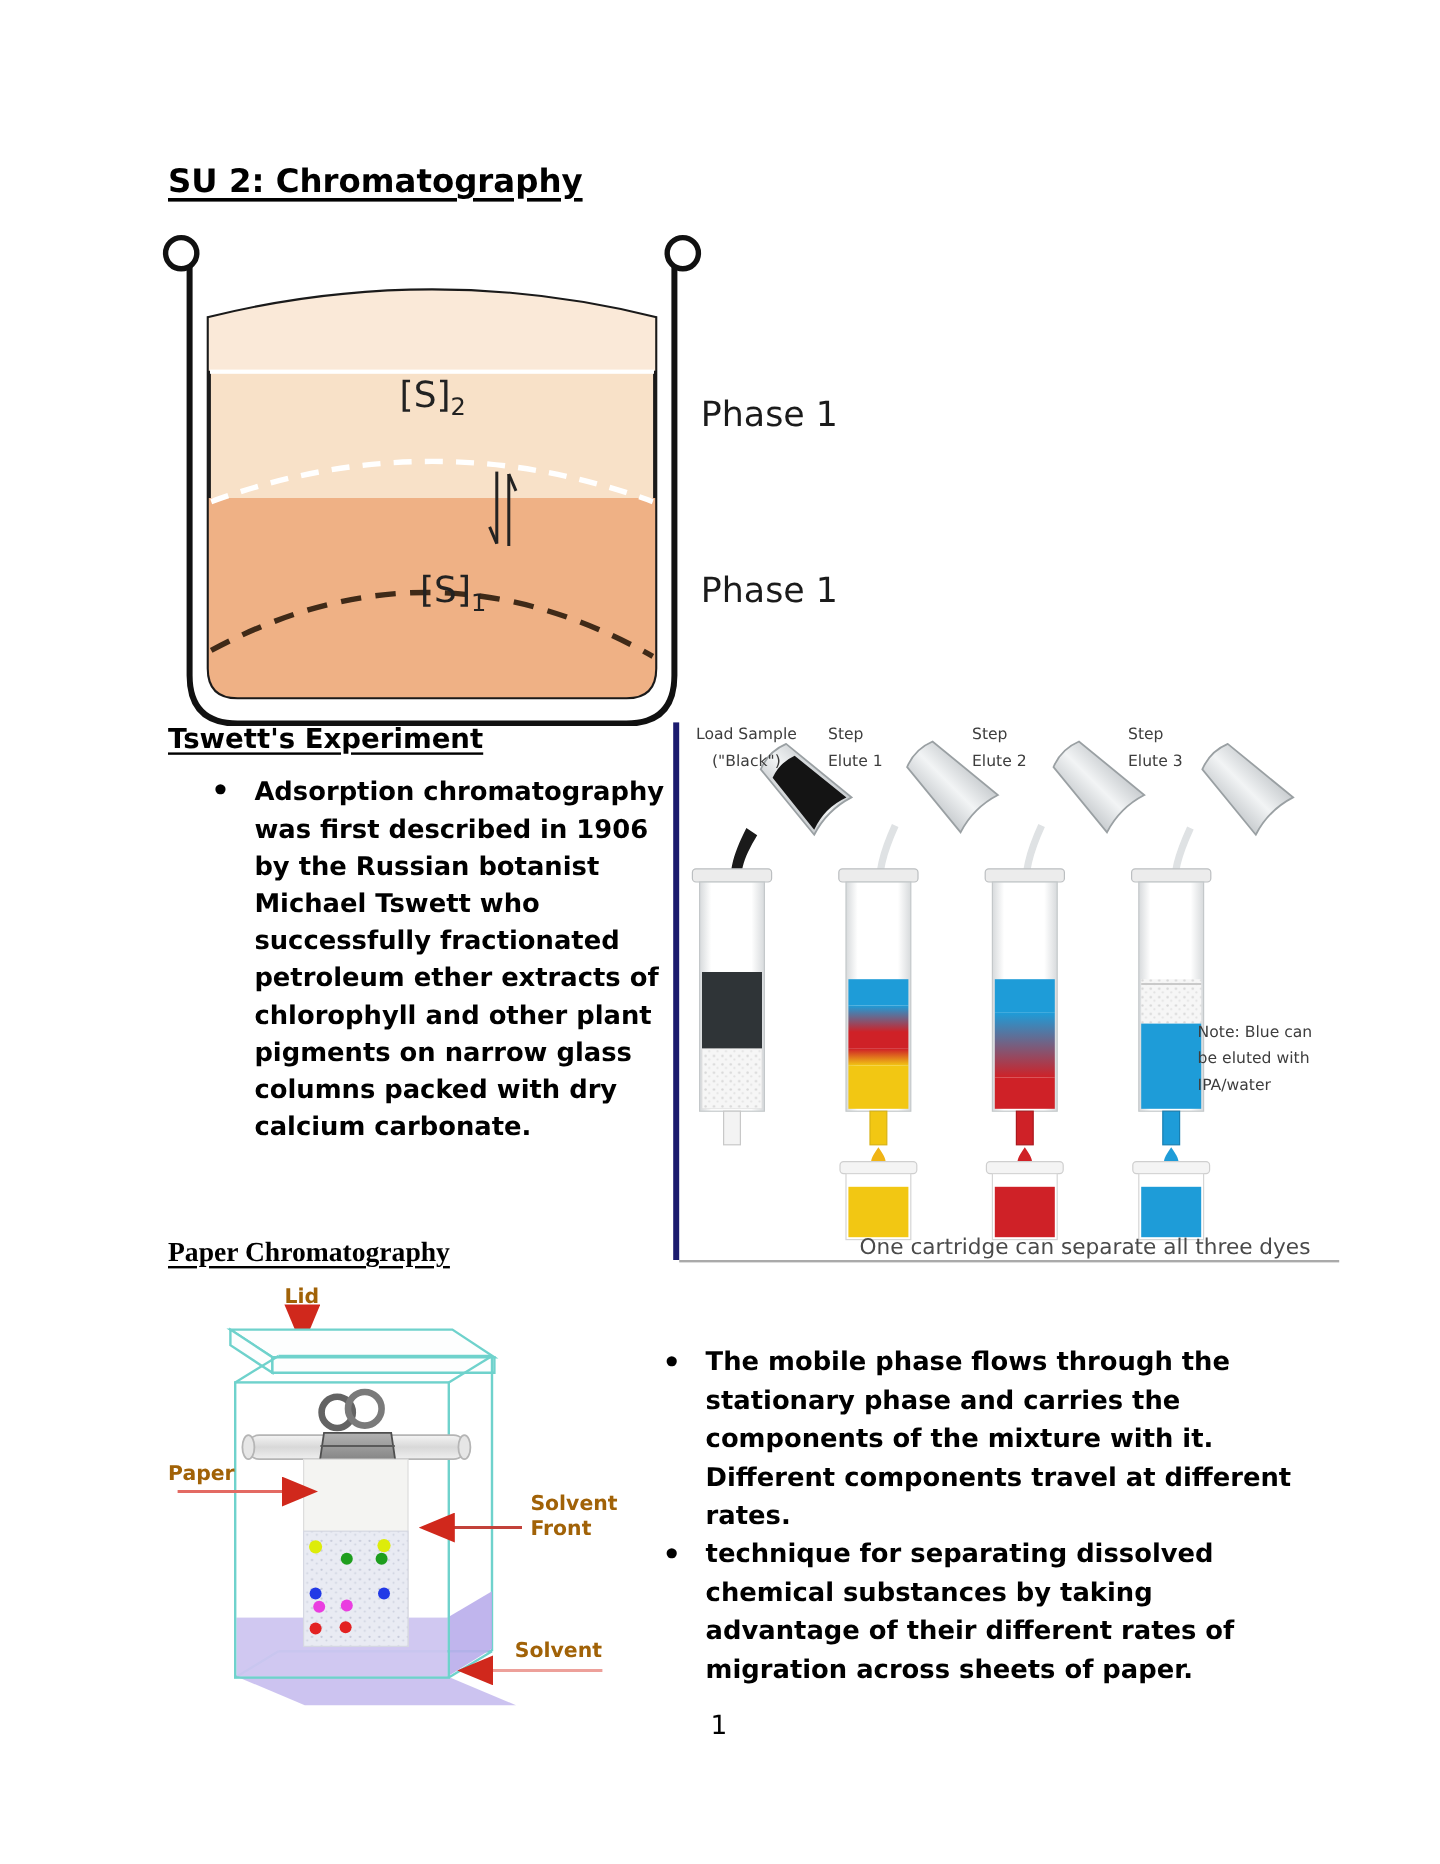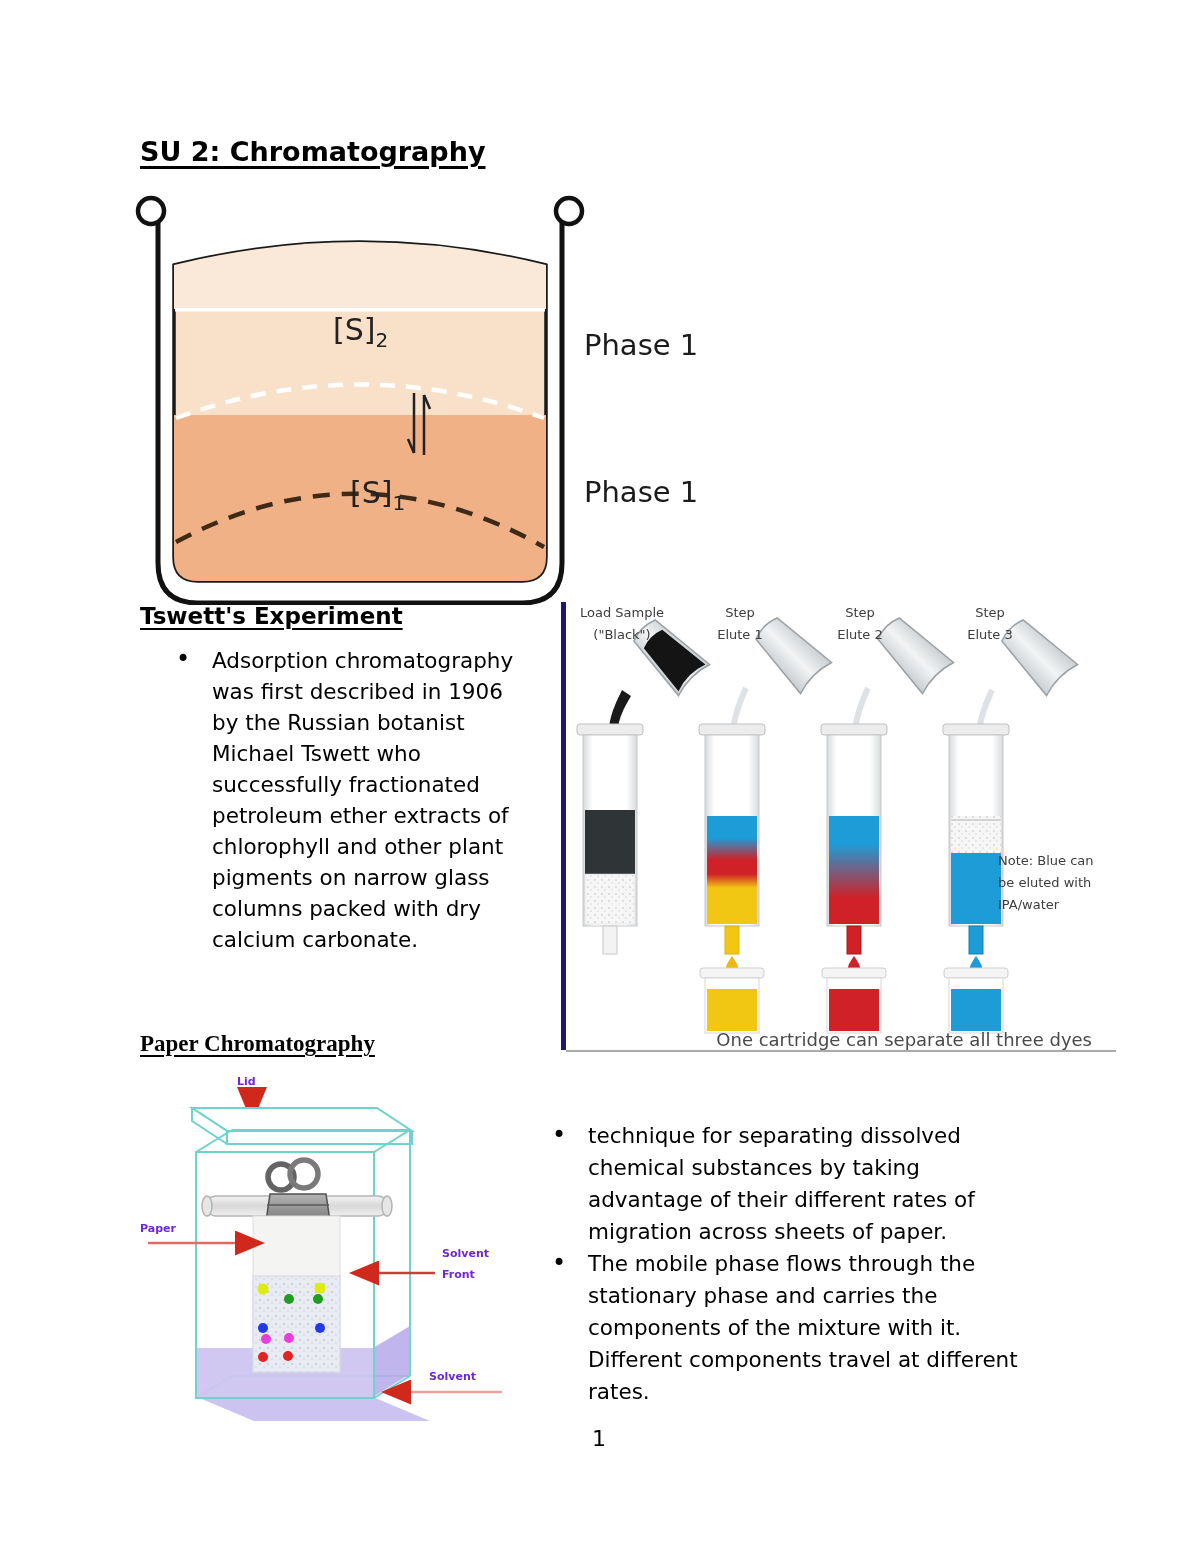--- a/index.html
+++ b/index.html
@@ -14,34 +14,34 @@
   }
   .section-heading{
     font-size:23px;font-weight:bold;
     text-decoration:underline;text-decoration-thickness:2px;text-underline-offset:4px;
   }
   #tswett-heading{left:140px;top:603px;}
   #paper-heading{left:140px;top:1031px;font-family:Liberation Serif, serif;}
   .bullet-list{list-style:none;margin:0;padding:0;}
   .bullet-list li{
     position:relative;padding-left:40px;white-space:pre-line;
-    font-size:21.5px;line-height:31px;
+    font-size:21.5px;line-height:31px;font-weight:bold;
   }
   .bullet-list li::before{
     content:"\2022";position:absolute;left:4px;top:-1px;font-size:24px;
   }
   #tswett-bullets{left:172px;top:645px;width:400px;}
   #paper-bullets{left:548px;top:1120px;width:585px;}
   #paper-bullets li{line-height:32px;}
   .fig-label{color:#3d3d3d;font-size:13px;line-height:22px;white-space:pre-line;}
-  .fig-label.center{text-align:center;}
+  .fig-label.center{text-align:left;}
   .phase-label{font-size:29px;color:#1b1b1b;}
   .s-label{font-size:30px;color:#222;font-weight:500;}
   .s-label sub{font-size:20px;}
-  .diagram-label{font-size:11px;font-weight:bold;color:#6d28d9;line-height:21px;white-space:pre-line;}
+  .diagram-label{font-size:17px;font-weight:bold;color:#a16207;line-height:21px;white-space:pre-line;}
   #note-label{left:998px;top:850px;width:130px;}
   #caption-label{left:622px;top:1029px;width:470px;text-align:right;font-size:18px;color:#4a4a4a;}
   #page-number{left:592px;top:1426px;font-size:22px;}
 </style>
 </head>
 <body>
 
 <div class="abs page-title">SU 2: Chromatography</div>
 
 <div class="abs" style="left:130px;top:185px;width:780px;height:420px;">
@@ -317,24 +317,24 @@
 
   
   <div class="abs diagram-label" style="left:107px;top:6px;">Lid</div>
   <div class="abs diagram-label" style="left:10px;top:153px;">Paper</div>
   <div class="abs diagram-label" style="left:312px;top:178px;">Solvent
 Front</div>
   <div class="abs diagram-label" style="left:299px;top:301px;">Solvent</div>
 </div>
 
 <ul class="abs bullet-list" id="paper-bullets">
-  <li>technique for separating dissolved
-chemical substances by taking
-advantage of their different rates of
-migration across sheets of paper.</li>
   <li>The mobile phase flows through the
 stationary phase and carries the
 components of the mixture with it.
 Different components travel at different
 rates.</li>
+  <li>technique for separating dissolved
+chemical substances by taking
+advantage of their different rates of
+migration across sheets of paper.</li>
 </ul>
 
 <div class="abs" id="page-number">1</div>
 
 </body></html>

